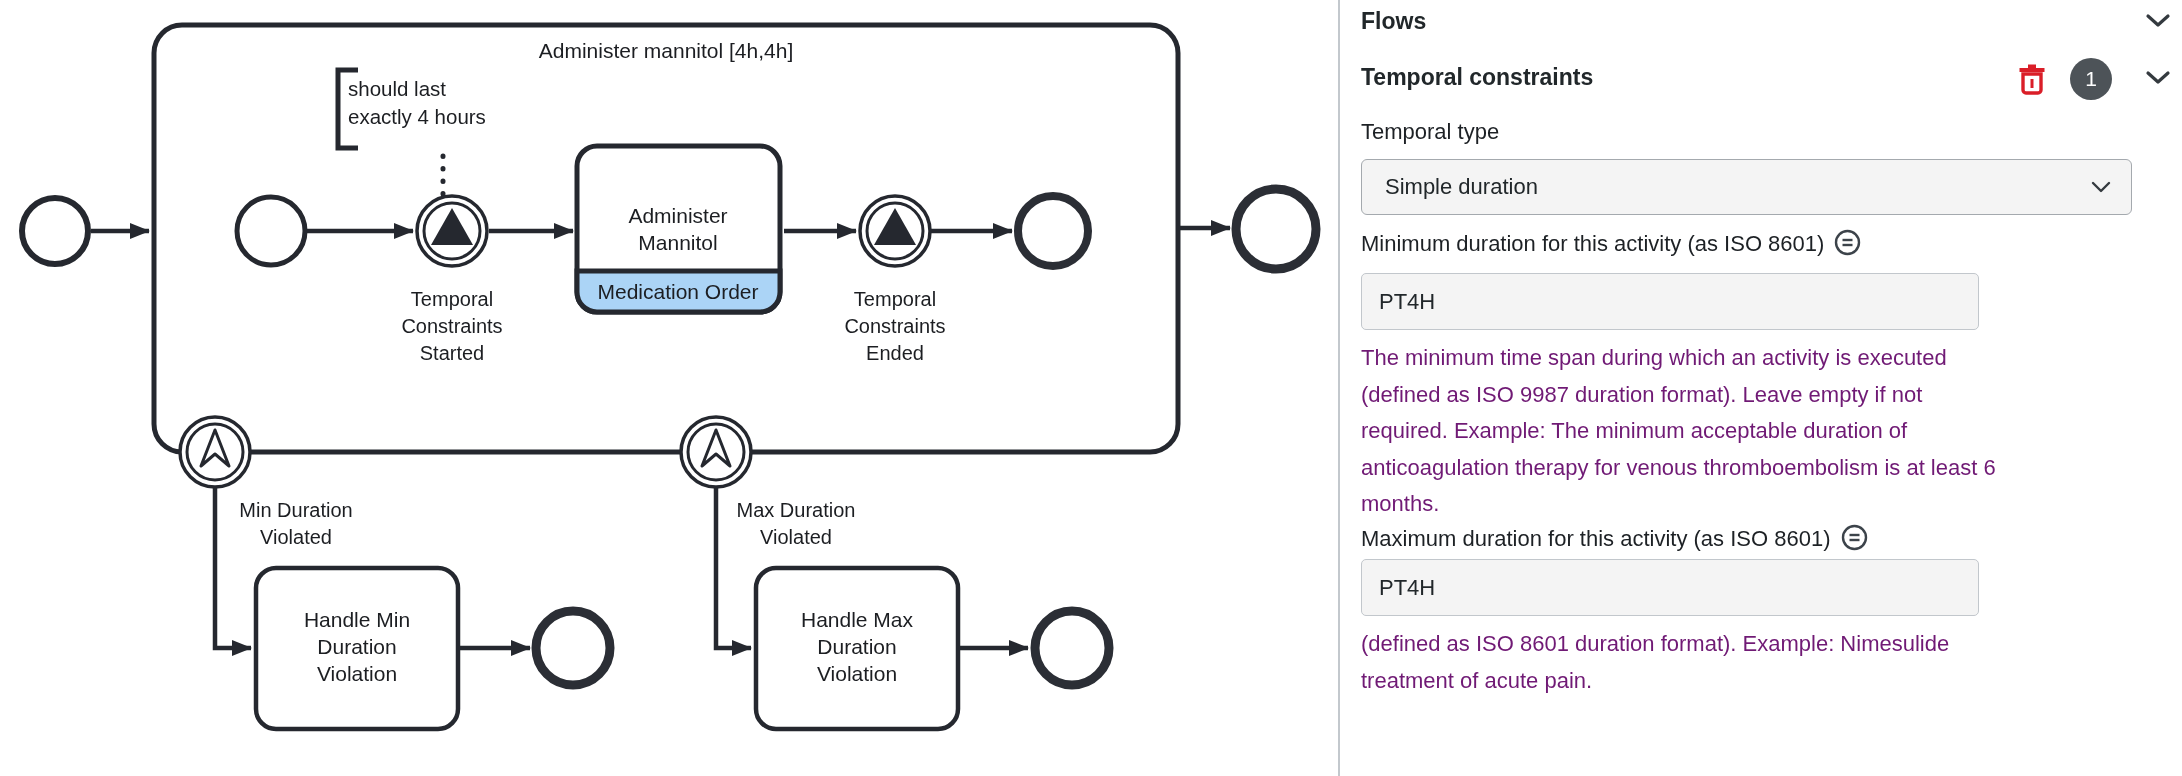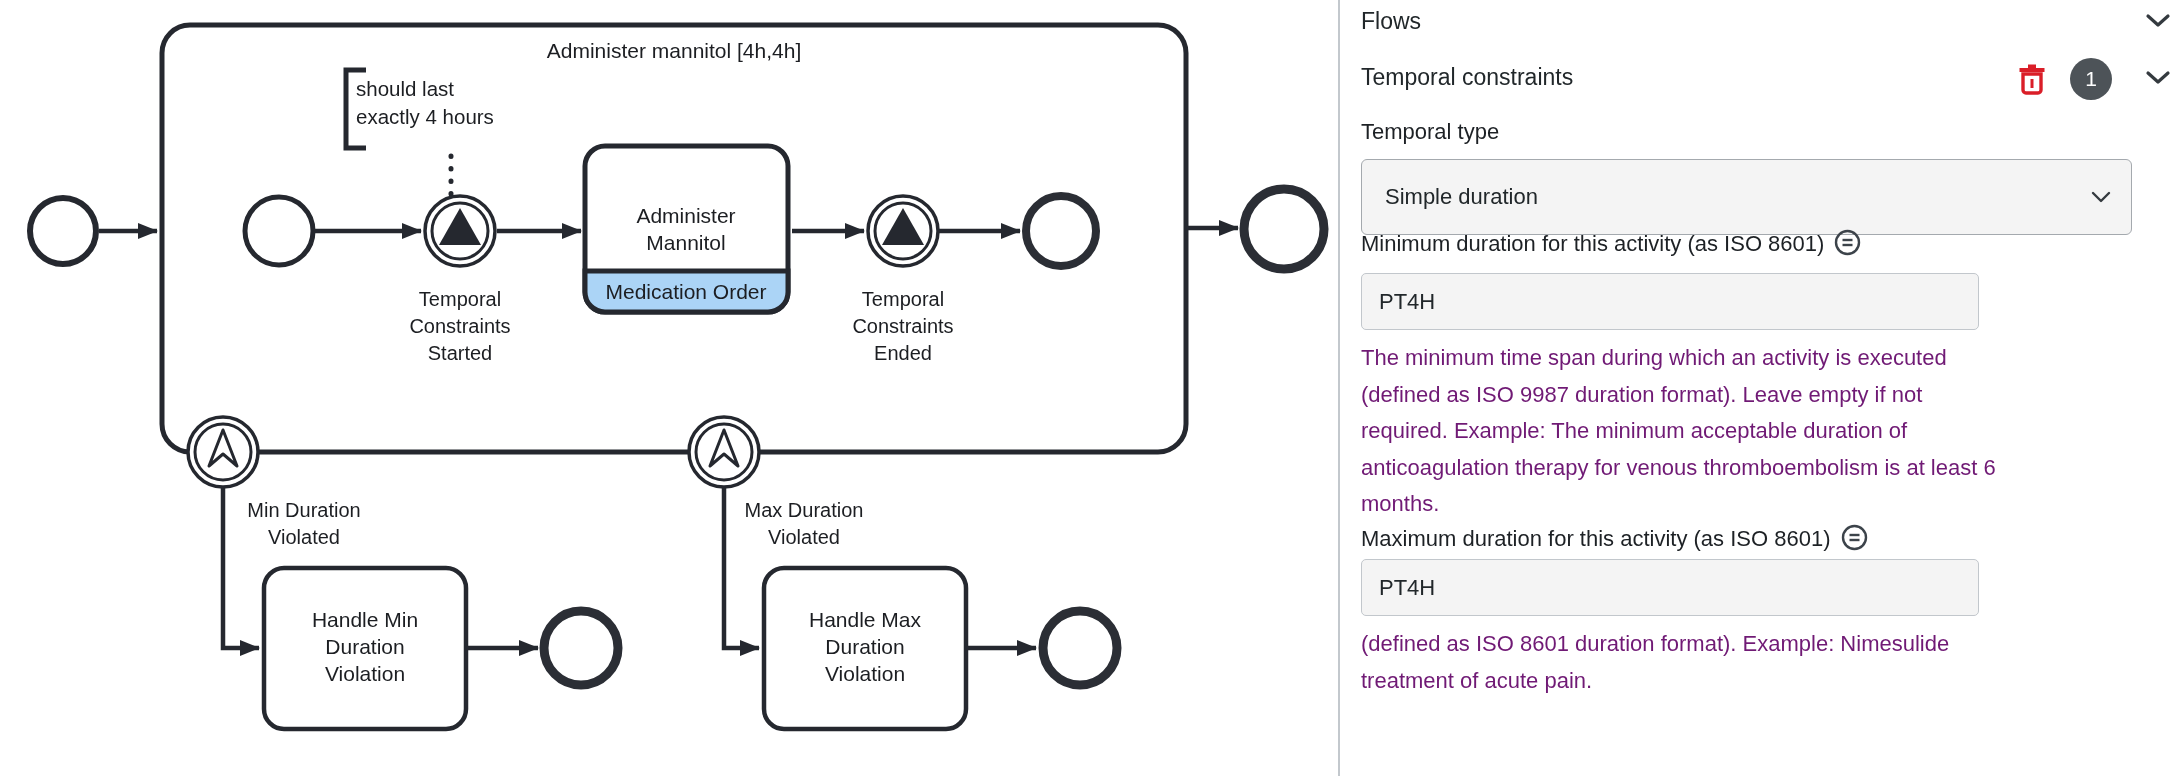--- a/index.html
+++ b/index.html
@@ -1,32 +1,32 @@
 <!DOCTYPE html>
 <html><head>
 <meta charset="utf-8">
 <style>
   html,body{margin:0;padding:0;background:#ffffff;}
   #app{position:relative;width:2182px;height:776px;background:#ffffff;overflow:hidden;
        font-family:"Liberation Sans","DejaVu Sans",sans-serif;color:#21272a;}
   
-  #diagram{position:absolute;left:0;top:0;width:1338px;height:776px;margin-left:8px;}
+  #diagram{position:absolute;left:0;top:0;width:1338px;height:776px;}
   #diagram svg text{font-family:"Liberation Sans","DejaVu Sans",sans-serif;fill:#1c1e22;}
   
   #divider{position:absolute;left:1338px;top:0;width:2px;height:776px;background:#c3c8cd;}
   
   #panel{position:absolute;left:1340px;top:0;width:842px;height:776px;background:#ffffff;}
-  .section-title{position:absolute;left:21px;font-size:23px;font-weight:400;color:#21272a;}
+  .section-title{position:absolute;left:21px;font-size:23px;font-weight:700;color:#21272a;}
   .chev-btn{position:absolute;background:none;border:none;padding:0;cursor:pointer;line-height:0;}
   .icon-btn{position:absolute;background:none;border:none;padding:0;cursor:pointer;line-height:0;}
   .badge{position:absolute;width:42px;height:42px;border-radius:50%;background:#4d5358;color:#ffffff;
          font-size:21px;display:flex;align-items:center;justify-content:center;}
   .field-label{position:absolute;left:21px;font-size:22px;color:#1d2125;white-space:nowrap;}
   .tooltip-ic{display:inline-block;vertical-align:-5px;margin-left:10px;}
-  .dropdown{position:absolute;left:21px;width:771px;height:76px;background:#f4f4f4;
+  .dropdown{position:absolute;left:21px;width:771px;height:56px;background:#f4f4f4;
             border:1px solid #a4a9ae;border-radius:6px;display:flex;align-items:center;
             justify-content:space-between;padding:0 20px 0 23px;box-sizing:border-box;cursor:pointer;}
   .dropdown .val{font-size:22px;color:#21272a;}
   .text-input{position:absolute;left:21px;width:618px;height:57px;background:#f4f4f4;
               border:1px solid #c2c7cc;border-radius:5px;box-sizing:border-box;
               font-family:"Liberation Sans","DejaVu Sans",sans-serif;
               font-size:22px;color:#21272a;padding:0 0 0 17px;outline:none;}
   .help{position:absolute;left:21px;width:790px;font-size:22px;line-height:36.5px;color:#701a75;}
 </style>
 </head>

